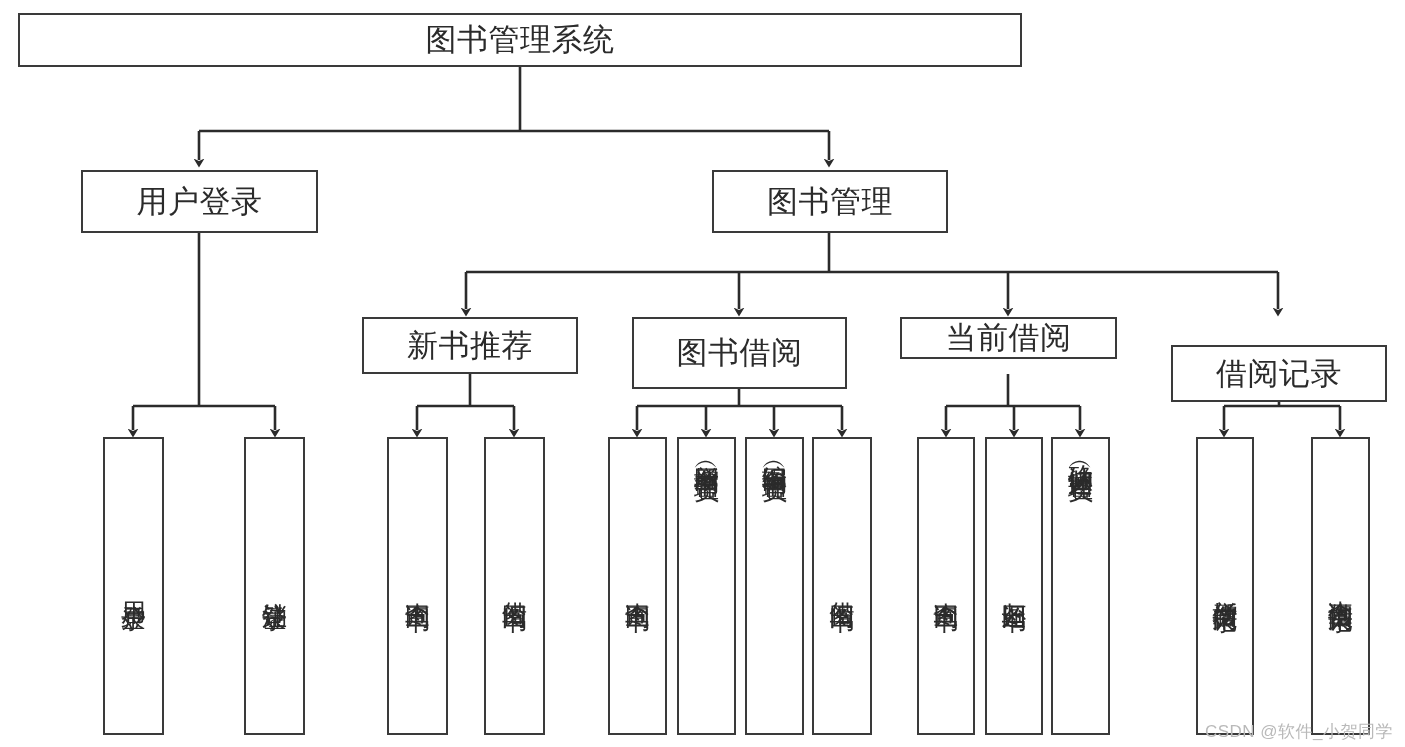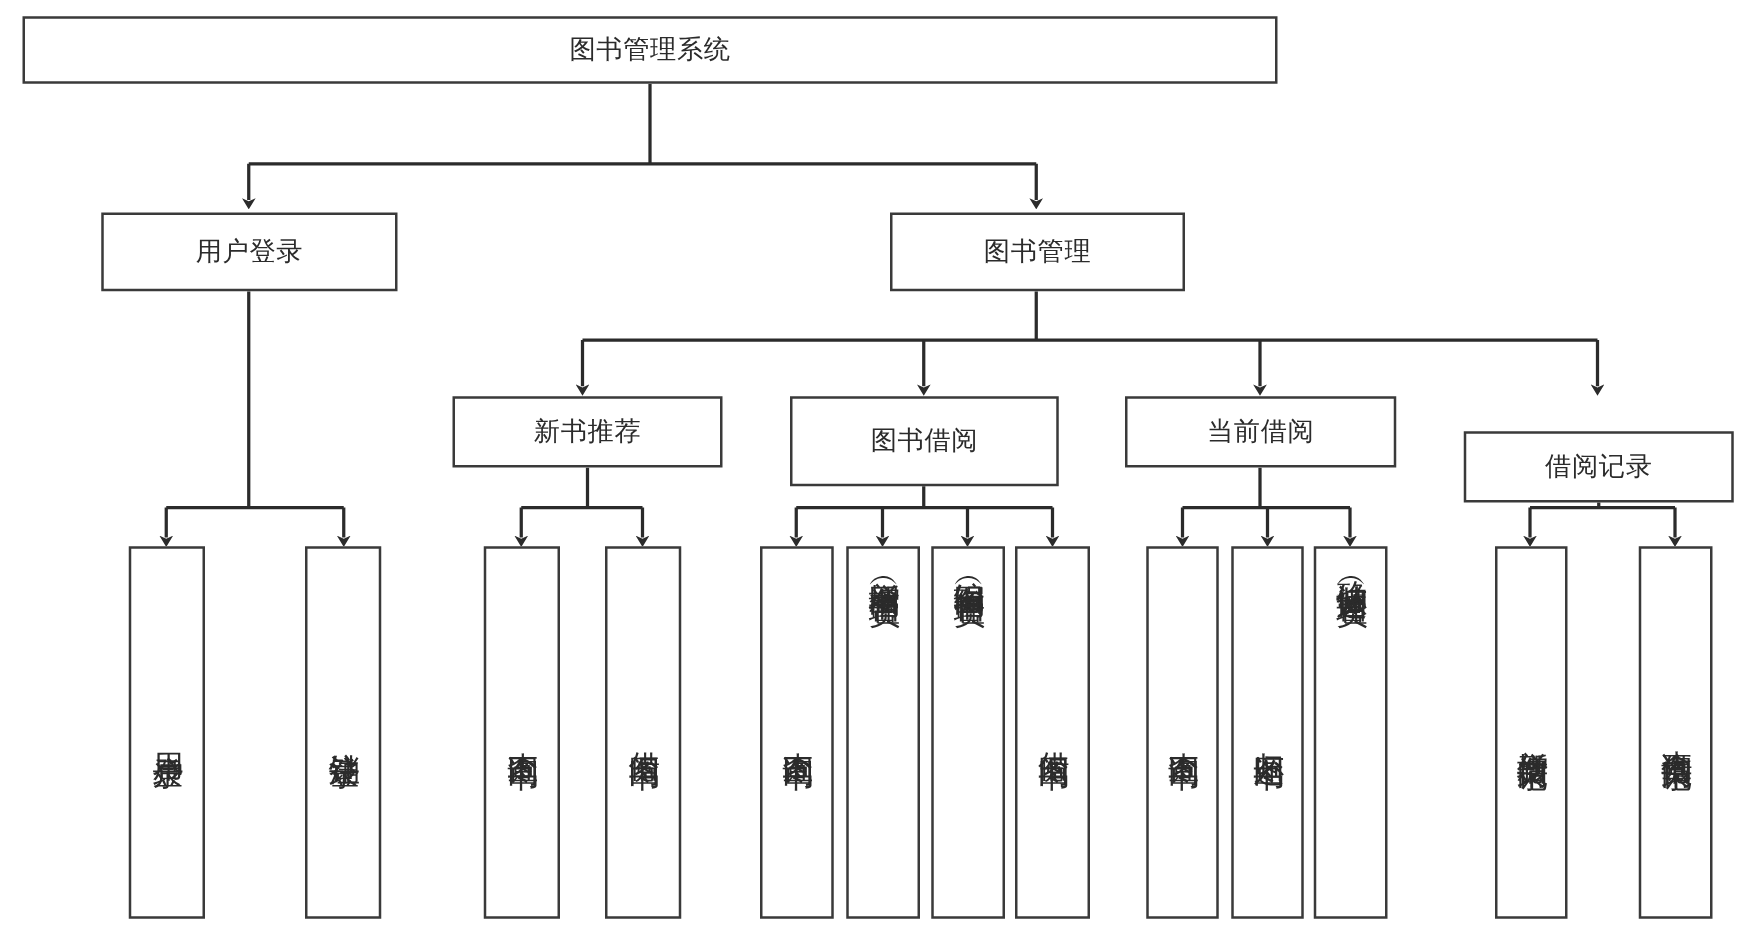--- a/index.html
+++ b/index.html
@@ -36,21 +36,21 @@
     color: #2b2b2b;
   }
   .node-label {
     display: block;
     text-align: center;
     line-height: 1.14;
     letter-spacing: 0.5px;
     white-space: pre;
   }
   .horiz .node-label {
-    font-size: 21px;
+    font-size: 31px;
   }
   .vert {
     align-items: flex-start;
     justify-content: center;
     padding-top: 6px;
   }
   .vert .node-label {
     writing-mode: vertical-rl;
     text-orientation: upright;
     font-size: 25px;
@@ -137,21 +137,21 @@
   <div class="node horiz" style="left:362px; top:317px; width:216px; height:57px;">
     <span class="node-label">新书推荐</span>
   </div>
 
   <div class="node horiz" style="left:712px; top:170px; width:236px; height:63px;">
     <span class="node-label">图书管理</span>
   </div>
   <div class="node horiz" style="left:632px; top:317px; width:215px; height:72px;">
     <span class="node-label">图书借阅</span>
   </div>
-  <div class="node horiz" style="left:900px; top:317px; width:217px; height:57px;">
+  <div class="node horiz" style="left:900px; top:317px; width:217px; height:42px;">
     <span class="node-label">当前借阅</span>
   </div>
   <div class="node horiz" style="left:1171px; top:317px; width:216px; height:57px;margin-top:28px;">
     <span class="node-label">借阅记录</span>
   </div>
 
   <div class="node vert pad-mid" style="left:103px; top:437px; width:61px; height:298px;">
     <span class="node-label">用户登录</span>
   </div>
   <div class="node vert pad-mid" style="left:244px; top:437px; width:61px; height:298px;">
@@ -188,13 +188,14 @@
     <span class="node-label">确认归还（管理员）</span>
   </div>
 
   <div class="node vert pad-mid" style="left:1196px; top:437px; width:58px; height:298px;">
     <span class="node-label">新增借阅记录</span>
   </div>
   <div class="node vert pad-mid" style="left:1311px; top:437px; width:59px; height:298px;">
     <span class="node-label">查询借阅记录</span>
   </div>
 
+  <div id="watermark">CSDN @软件_小贺同学</div>
 </div>
 
 </body></html>

